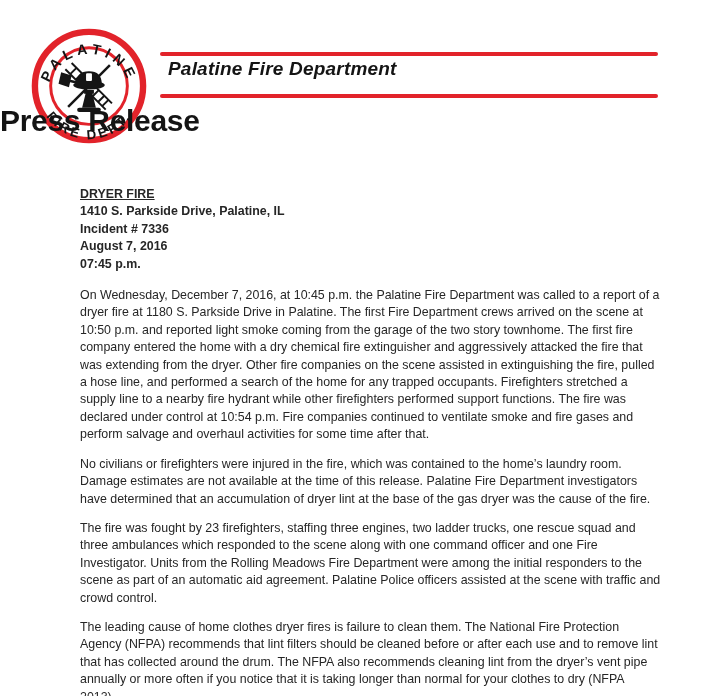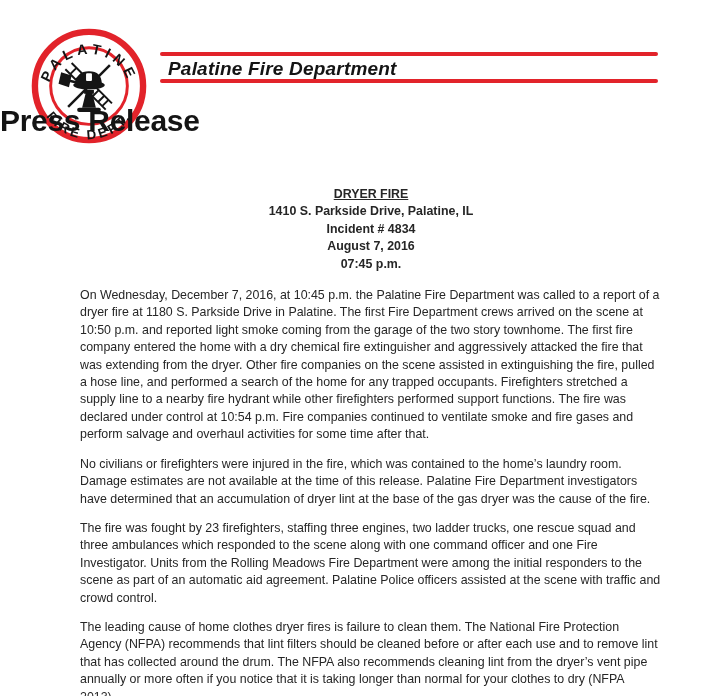--- a/index.html
+++ b/index.html
@@ -29,21 +29,21 @@
   .rule {
     height: 4px;
     background: #e2232a;
     border-radius: 2px;
   }
   .dept-name {
     font-style: italic;
     font-weight: bold;
     font-size: 19px;
     color: #141414;
-    padding: 3px 0 1px 8px;
+    padding: 3px 0 16px 8px;
     letter-spacing: 0.2px;
     line-height: 19px;
   }
   .press-title {
     position: absolute;
     left: 0;
     top: 104px;
     width: 714px;
     text-align: left;
     font-size: 30px;
@@ -53,21 +53,21 @@
   }
   .content {
     position: absolute;
     left: 80px;
     top: 186px;
     width: 582px;
     font-size: 12.4px;
     line-height: 17.4px;
   }
   .meta { font-weight: bold; margin: 0 0 14px 0; }
-  .meta-line { white-space: nowrap; text-align: center; }
+  .meta-line { white-space: nowrap; }
   .headline { text-decoration: underline; }
   p.body-para { margin: 0 0 12px 0; }
 </style>
 </head>
 <body>
 
 <div class="page">
 
   <div class="logo-wrap">
     <svg viewBox="0 0 120 120" width="118" height="118">
@@ -121,21 +121,21 @@
     <div class="rule"></div>
   </div>
 
   <div class="press-title">Press Release</div>
 
   <div class="content">
 
     <div class="meta">
       <div class="meta-line"><span class="headline">DRYER FIRE</span></div>
       <div class="meta-line">1410 S. Parkside Drive, Palatine, IL</div>
-      <div class="meta-line">Incident # 4834</div>
+      <div class="meta-line">Incident # 7336</div>
       <div class="meta-line">August 7, 2016</div>
       <div class="meta-line">07:45 p.m.</div>
     </div>
 
     <p class="body-para">On Wednesday, December 7, 2016, at 10:45 p.m. the Palatine Fire Department was called to a report of a dryer fire at 1180 S. Parkside Drive in Palatine. The first Fire Department crews arrived on the scene at 10:50 p.m. and reported light smoke coming from the garage of the two story townhome.  The first fire company entered the home with a dry chemical fire extinguisher and aggressively attacked the fire that was extending from the dryer.  Other fire companies on the scene assisted in extinguishing the fire, pulled a hose line, and performed a search of the home for any trapped occupants.  Firefighters stretched a supply line to a nearby fire hydrant while other firefighters performed support functions.  The fire was declared under control at 10:54 p.m.  Fire companies continued to ventilate smoke and fire gases and perform salvage and overhaul activities for some time after that.</p>
     <p class="body-para">No civilians or firefighters were injured in the fire, which was contained to the home’s laundry room.  Damage estimates are not available at the time of this release.  Palatine Fire Department investigators have determined that an accumulation of dryer lint at the base of the gas dryer was the cause of the fire.</p>
     <p class="body-para">The fire was fought by 23 firefighters, staffing three engines, two ladder trucks, one rescue squad and three ambulances which responded to the scene along with one command officer and one Fire Investigator.  Units from the Rolling Meadows Fire Department were among the initial responders to the scene as part of an automatic aid agreement.  Palatine Police officers assisted at the scene with traffic and crowd control.</p>
     <p class="body-para">The leading cause of home clothes dryer fires is failure to clean them.  The National Fire Protection Agency (NFPA) recommends that lint filters should be cleaned before or after each use and to remove lint that has collected around the drum.  The NFPA also recommends cleaning lint from the dryer’s vent pipe annually or more often if you notice that it is taking longer than normal for your clothes to dry (NFPA 2013).</p>
 
   </div>

